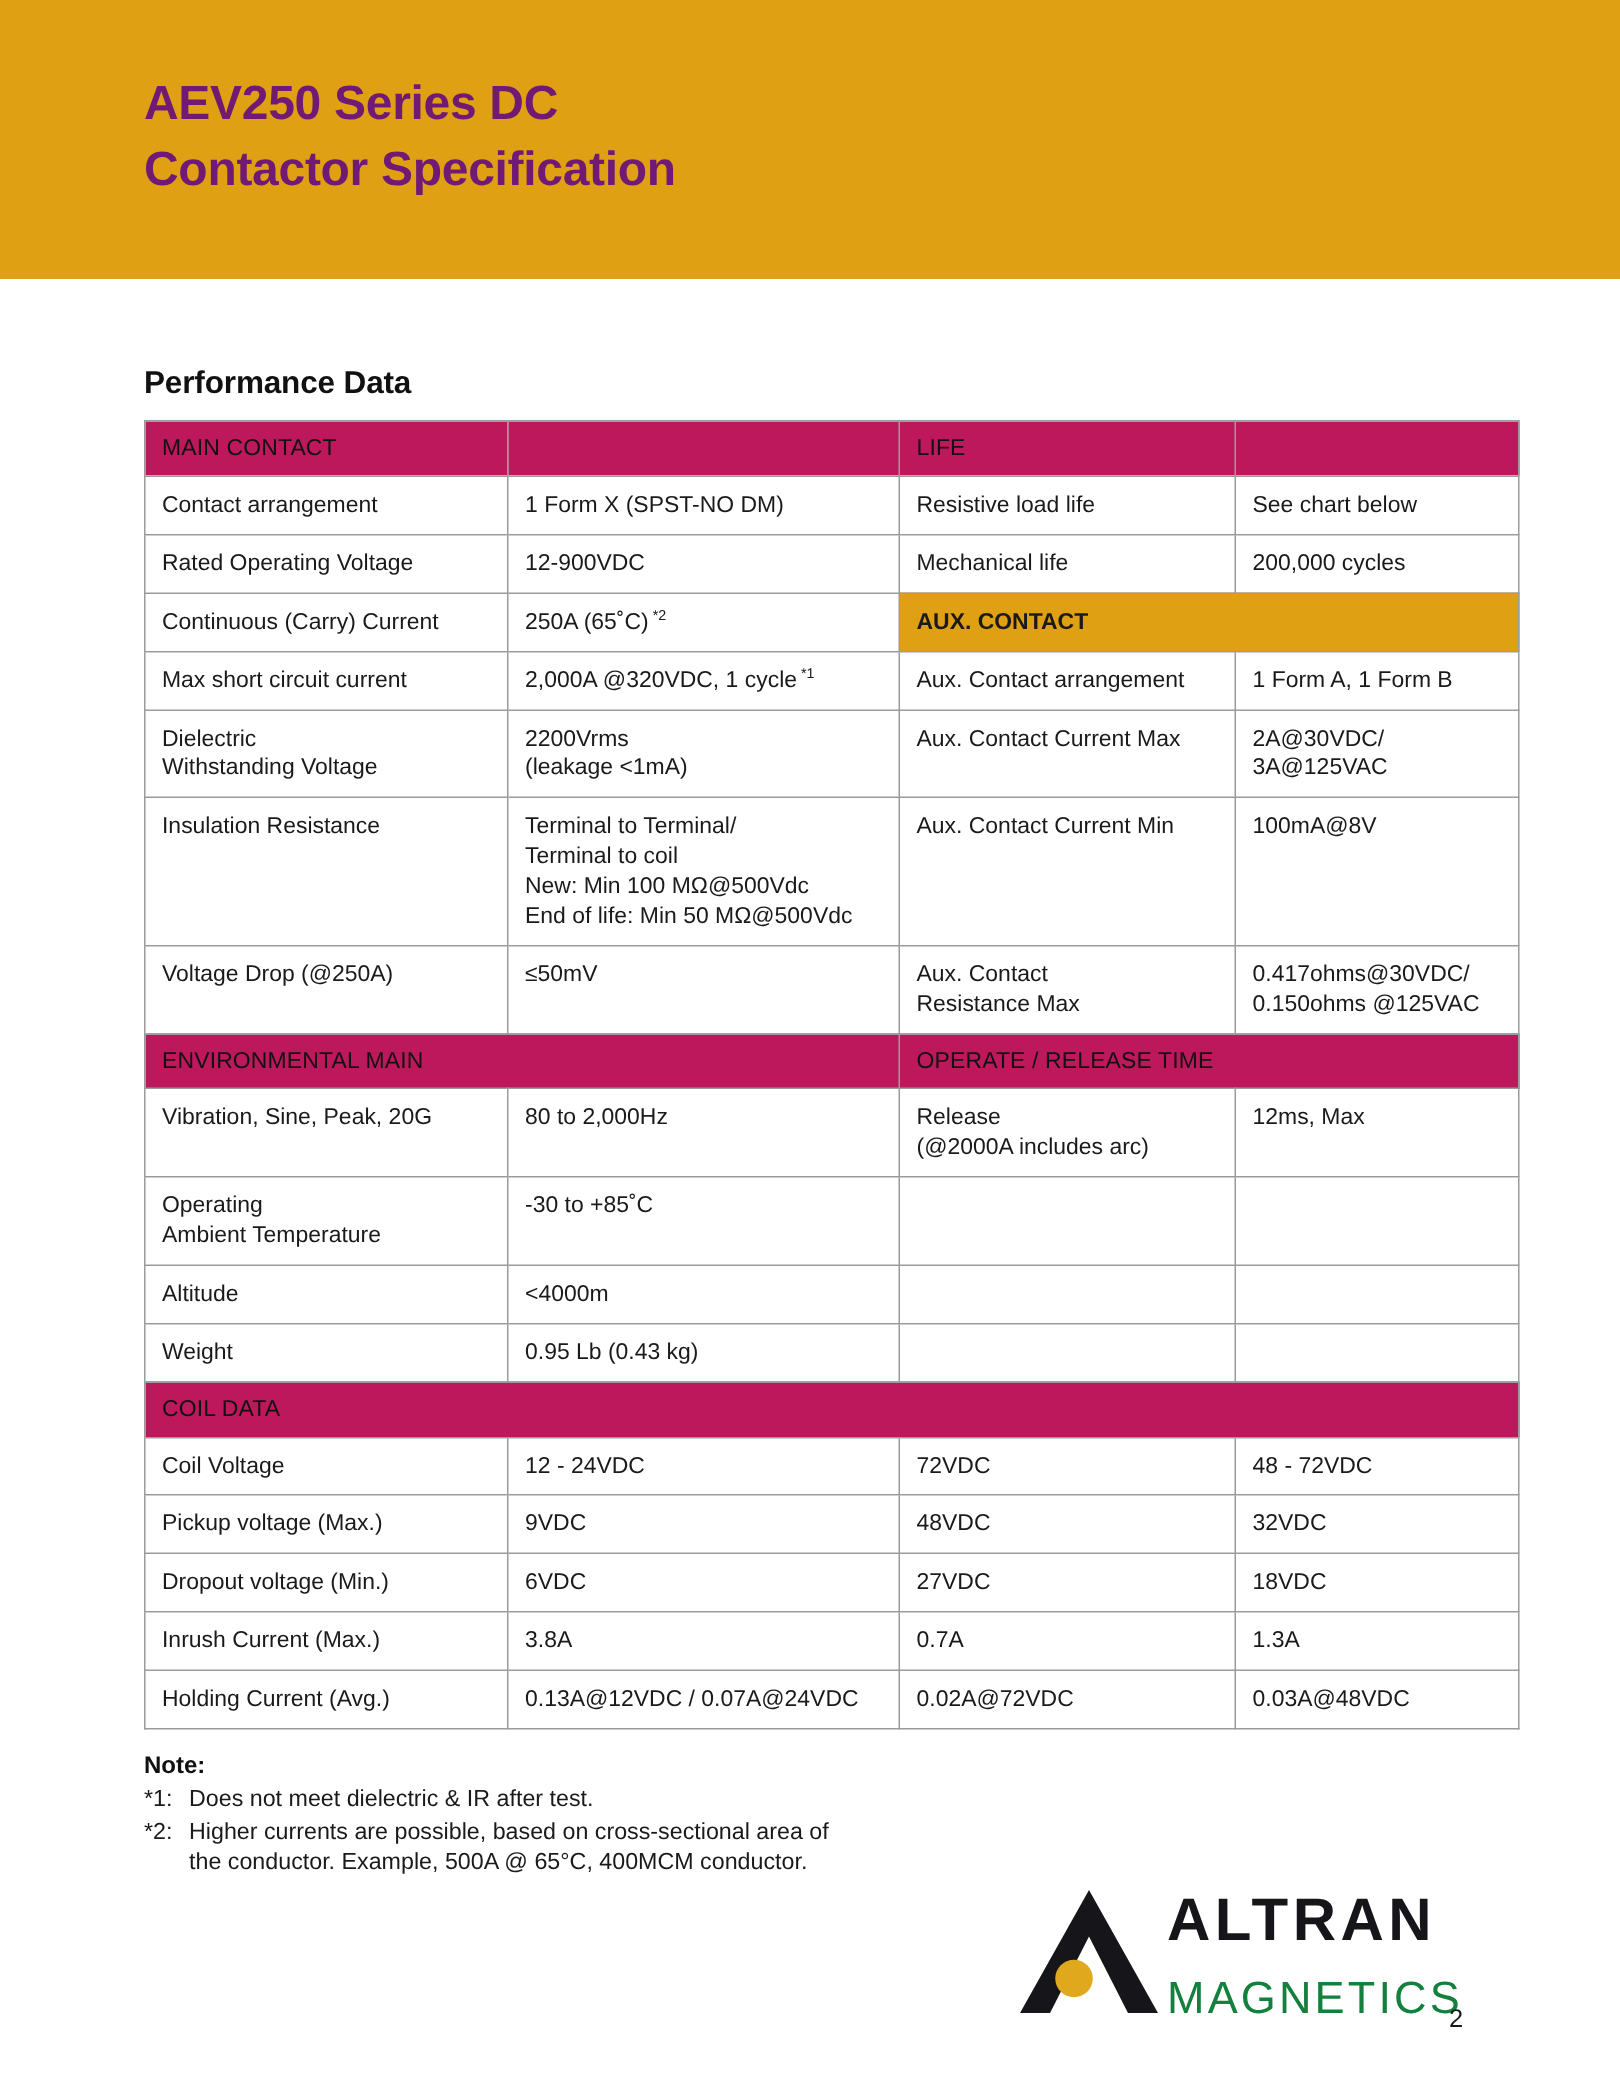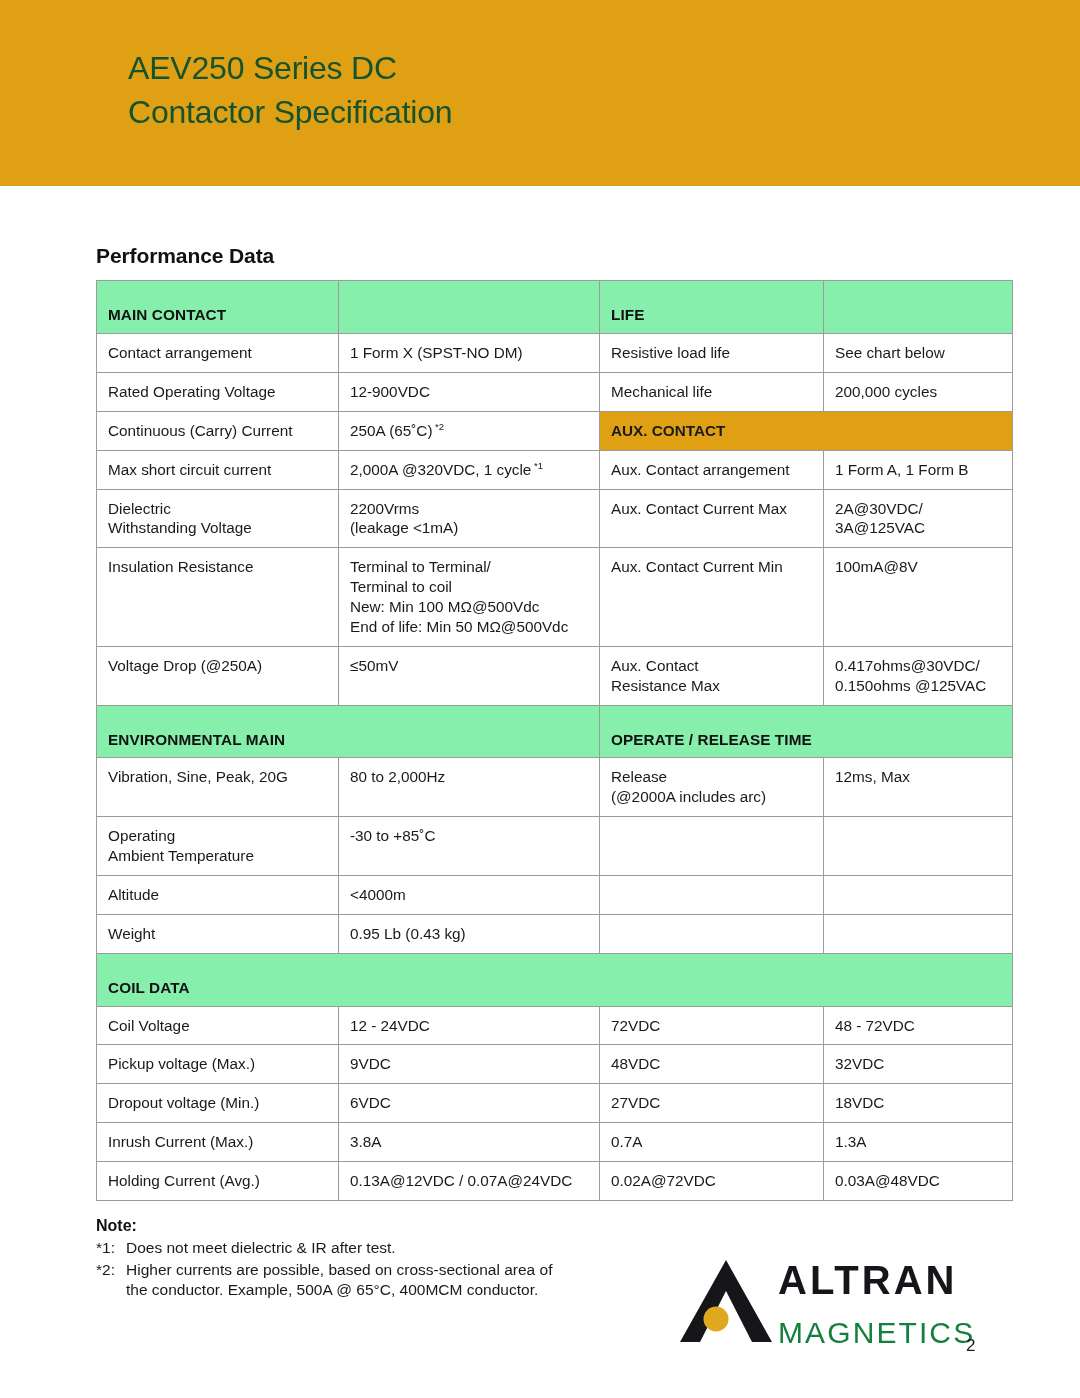--- a/index.html
+++ b/index.html
@@ -19,26 +19,25 @@
   
   .header-band {
     width: 100%;
     height: 186px;
     background: #DFA013;
     box-sizing: border-box;
     padding: 46px 0 0 96px;
   }
   .header-title {
     font-size: 32px;
-    font-weight: normal;
+    font-weight: bold;
     line-height: 1.38;
-    color: #14532d;
+    color: #701a75;
     letter-spacing: -0.2px;
     white-space: pre-line;
-    margin-left: 32px;
   }
 
   
   .page-body {
     padding: 0 82px 0 82px;
     box-sizing: border-box;
   }
   .section-heading {
     font-size: 21px;
     font-weight: bold;
@@ -63,25 +62,25 @@
     border: 1px solid #9b9b9b;
     padding: 9px 10px 9px 11px;
     font-size: 15.3px;
     line-height: 1.30;
     vertical-align: top;
     color: #1a1a1a;
     white-space: pre-line;
     background: #ffffff;
   }
   table.spec tr.band td {
-    background: #86efac;
-    font-weight: bold;
+    background: #be185d;
+    font-weight: normal;
     font-size: 15.3px;
     letter-spacing: 0.1px;
-    padding-top: 24px;
+    padding-top: 8px;
     padding-bottom: 8px;
     border-color: #9b9b9b;
     color: #111111;
   }
   td.bandcell {
     background: #DFA013 !important;
     font-weight: bold;
     color: #111111;
   }
 

